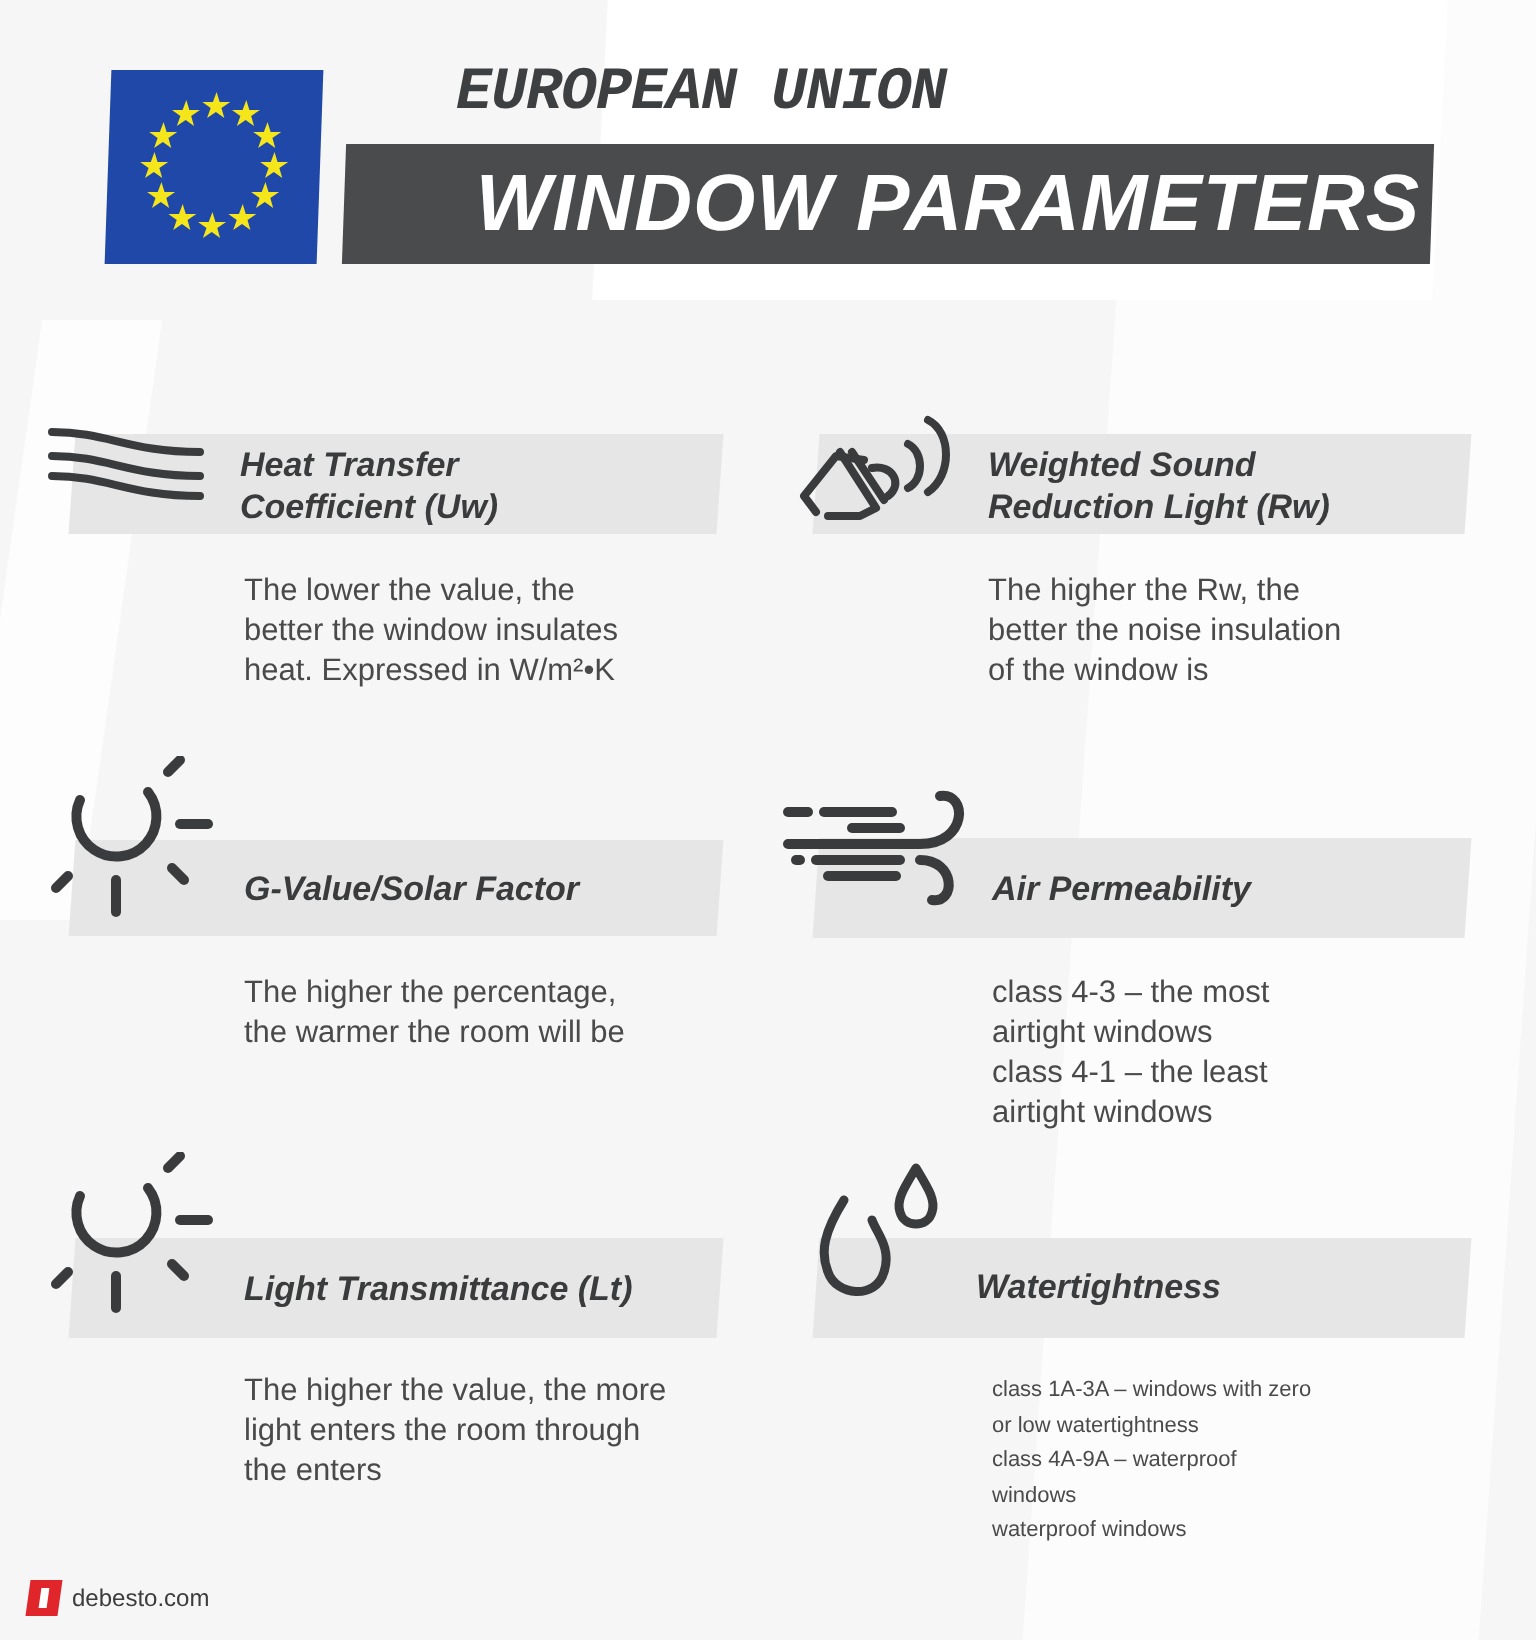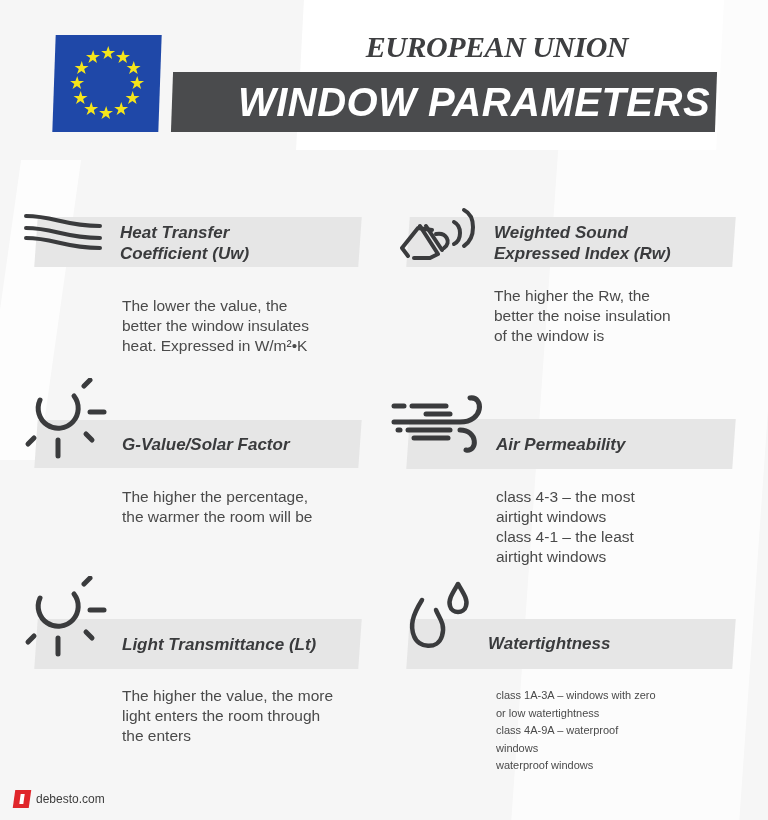--- a/index.html
+++ b/index.html
@@ -10,22 +10,22 @@
     color:#3d3d3d;
   }
   .bg-shape { position:absolute; background:#ffffff; }
   .flag {
     position:absolute; left:54px; top:35px; width:106px; height:97px;
     background:#1f48a8;
     transform:skewX(-2deg);
   }
   .flag svg { position:absolute; left:0; top:0; }
   .title-top {
-    position:absolute; left:228px; top:30px; width:400px; text-align:right;
-    font-family:Liberation Serif, serif; font-weight:bold; font-style:italic;
+    position:absolute; left:228px; top:30px; width:400px; text-align:left;
+    font-family:Liberation Mono, monospace; font-weight:bold; font-style:italic;
     font-size:30px; letter-spacing:-0.5px; color:#3e3f41;
   }
   .title-bar {
     position:absolute; left:172px; top:72px; width:544px; height:60px;
     background:#4a4b4d; transform:skewX(-2deg);
   }
   .title-main {
     position:absolute; left:172px; top:72px; width:604px; height:60px; line-height:60px;
     text-align:center; font-weight:bold; font-style:italic; font-size:40px;
     color:#ffffff; letter-spacing:0.5px;
@@ -81,40 +81,40 @@
   <g fill="none" stroke="#3a3b3d" stroke-width="4" stroke-linecap="round">
     <path d="M2,4 C30,4 40,14 76,14"></path>
     <path d="M2,16 C30,16 40,26 76,26"></path>
     <path d="M2,26 C30,26 40,36 76,36"></path>
   </g>
 </svg>
 <div class="card-title" style="left:120px;top:222px;">
   <div>Heat Transfer</div>
   <div>Coefficient (Uw)</div>
 </div>
-<div class="card-desc" style="left:122px;top:296px;">
+<div class="card-desc" style="left:122px;top:286px;">
   <div>The lower the value, the</div>
   <div>better the window insulates</div>
   <div>heat. Expressed in W/m²•K</div>
 </div>
 
 <div class="band" style="left:408px;top:217px;width:326px;height:50px;"></div>
 <svg class="icon" style="left:396px;top:198px;" width="92" height="66" viewBox="0 0 92 66">
   <g fill="none" stroke="#3a3b3d" stroke-width="4" stroke-linecap="round" stroke-linejoin="round">
     <path d="M12,58 L6,50 L22,30 L36,32"></path>
     <path d="M24,28 L42,56 L34,60 L18,60"></path>
     <path d="M30,28 L46,52"></path>
     <path d="M40,36 C50,34 56,44 48,50"></path>
     <path d="M58,24 C66,28 66,42 58,46"></path>
     <path d="M68,12 C80,18 80,40 68,48"></path>
   </g>
 </svg>
 <div class="card-title" style="left:494px;top:222px;">
   <div>Weighted Sound</div>
-  <div>Expressed Index (Rw)</div>
+  <div>Reduction Light (Rw)</div>
 </div>
 <div class="card-desc" style="left:494px;top:286px;">
   <div>The higher the Rw, the</div>
   <div>better the noise insulation</div>
   <div>of the window is</div>
 </div>
 
 <div class="band" style="left:36px;top:420px;width:324px;height:48px;"></div>
 <svg class="icon" style="left:22px;top:378px;" width="90" height="90" viewBox="0 0 90 90">
   <g fill="none" stroke="#3a3b3d" stroke-width="5" stroke-linecap="round">

